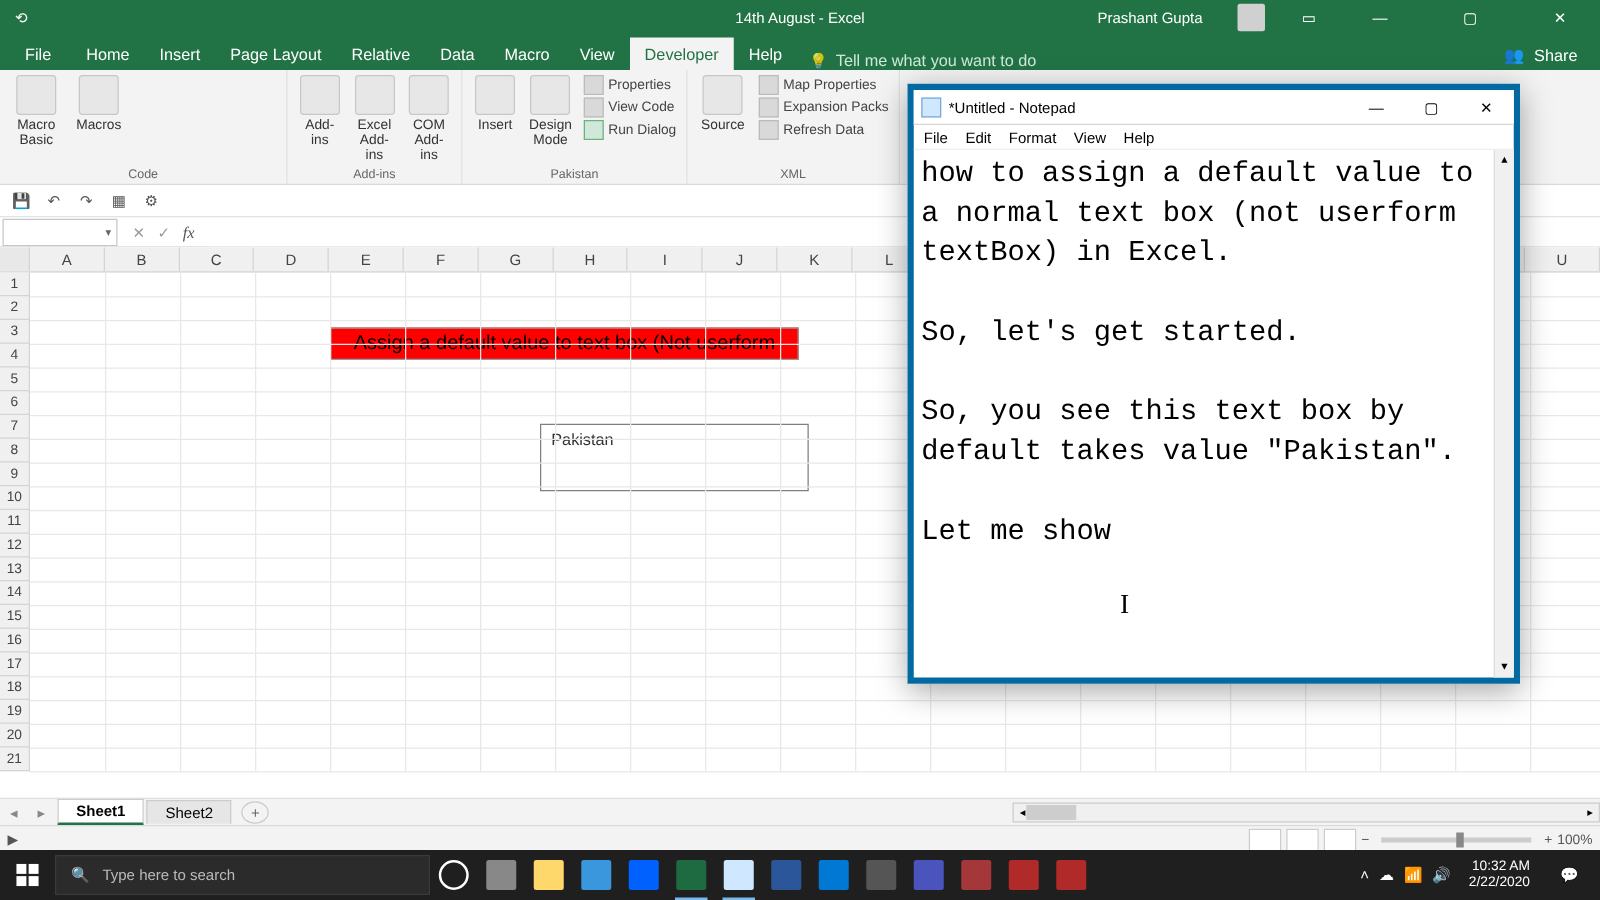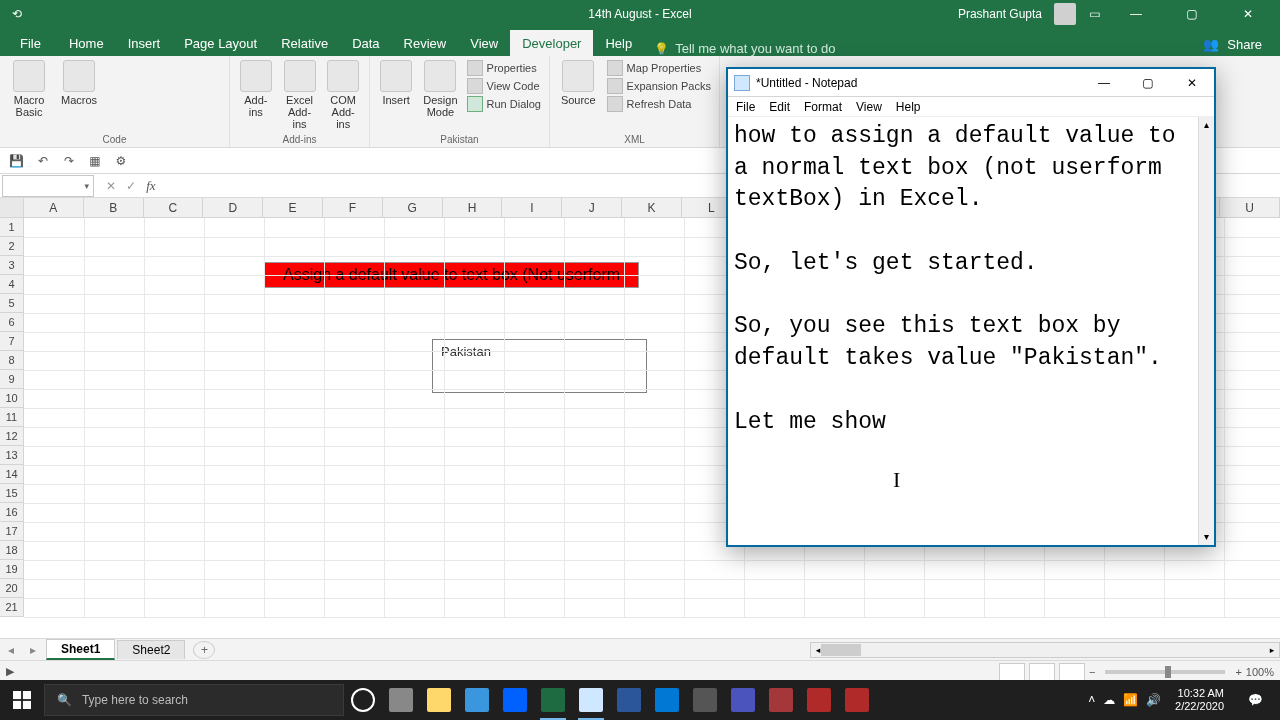--- a/index.html
+++ b/index.html
@@ -2,21 +2,21 @@
 <html><head>
 <meta charset="utf-8">
 <style>
 * { margin: 0; padding: 0; box-sizing: border-box; font-family: "Segoe UI", Arial, sans-serif; }
 body { width: 1280px; height: 720px; overflow: hidden; background: #fff; position: relative; }
 
 
 .xl-title { height: 28px; background: #217346; color: #fff; display: flex; align-items: center; font-size: 12px; position: relative; }
 .xl-title .left-ctl { display: flex; gap: 8px; padding-left: 10px; align-items: center; }
 .xl-title .center-txt { position: absolute; left: 50%; transform: translateX(-50%); font-size: 12px; }
-.xl-title .right-ctl { position: absolute; right: 0; display: flex; align-items: center; gap: 12px; padding-right: 10px; }
+.xl-title .right-ctl { position: absolute; right: 0; display: flex; align-items: center; gap: 28px; padding-right: 10px; }
 .xl-title .winbtn { width: 44px; height: 28px; display: flex; align-items: center; justify-content: center; color: #fff; font-size: 12px; }
 .xl-title .ic { width: 14px; height: 14px; display: inline-flex; align-items: center; justify-content: center; }
 .xl-title .avatar { width: 22px; height: 22px; background: #d0d0d0; border-radius: 2px; display: inline-block; }
 
 
 .ribbon-tabs { height: 28px; background: #217346; display: flex; align-items: flex-end; padding: 0 4px; }
 .ribbon-tabs .tab { padding: 6px 12px 5px; color: #fff; font-size: 13px; cursor: pointer; }
 .ribbon-tabs .tab.file { background: transparent; padding: 6px 16px 5px; }
 .ribbon-tabs .tab.active { background: #f3f3f3; color: #217346; }
 .ribbon-tabs .ribbon-right { margin-left: auto; display: flex; align-items: center; padding: 0 14px 4px; color: #fff; gap: 8px; font-size: 13px; }
@@ -74,21 +74,21 @@
 .sheet-tabs .hscroll .rar { position: absolute; right: 0; top: 0; width: 14px; bottom: 0; text-align: center; font-size: 9px; line-height: 14px; }
 
 
 .statusbar { height: 22px; background: #f3f3f3; border-top: 1px solid #dadada; display: flex; align-items: center; padding: 0 6px; font-size: 11px; color: #555; }
 .statusbar .right { margin-left: auto; display: flex; gap: 4px; align-items: center; }
 .statusbar .viewbtn { width: 26px; height: 18px; border: 1px solid #ccc; background: #fff; }
 .statusbar .zoomslider { width: 120px; height: 4px; background: #ccc; position: relative; margin: 0 6px; }
 .statusbar .zoomslider::after { content: ""; position: absolute; left: 50%; top: -4px; width: 6px; height: 12px; background: #888; }
 
 
-.notepad { position: absolute; left: 726px; top: 67px; width: 490px; height: 480px; background: #fff; border: 2px solid #0369a1; box-shadow: 0 6px 24px rgba(0,0,0,.35); z-index: 50; }
+.notepad { position: absolute; left: 726px; top: 67px; width: 490px; height: 480px; background: #fff; border: 5px solid #0369a1; box-shadow: 0 6px 24px rgba(0,0,0,.35); z-index: 50; }
 .np-title { height: 28px; background: #fff; display: flex; align-items: center; border-bottom: 1px solid #d5d5d5; font-size: 12px; padding-left: 6px; }
 .np-title .np-icon { width: 16px; height: 16px; background: #cfe8ff; border: 1px solid #7aa8d8; margin-right: 6px; }
 .np-title .np-winctl { margin-left: auto; display: flex; }
 .np-title .np-winctl div { width: 44px; height: 28px; display: flex; align-items: center; justify-content: center; font-size: 12px; }
 .np-menu { height: 20px; display: flex; gap: 14px; padding: 0 8px; font-size: 12px; border-bottom: 1px solid #eee; align-items: center; }
 .np-body { position: relative; height: calc(100% - 48px); }
 .np-text { width: calc(100% - 16px); height: 100%; border: none; resize: none; font-family: Consolas, "Courier New", monospace; font-size: 23px; line-height: 1.38; padding: 4px 6px; white-space: pre-wrap; overflow: hidden; }
 .np-vscroll { position: absolute; right: 0; top: 0; bottom: 0; width: 16px; background: #f0f0f0; border-left: 1px solid #ddd; }
 .np-vscroll .arr { height: 16px; text-align: center; font-size: 10px; line-height: 16px; }
 .np-vscroll .thumb { position: absolute; left: 2px; right: 2px; top: 18px; height: 0; background: #cdcdcd; }
@@ -124,21 +124,21 @@
   </div>
 </div>
 
 <div class="ribbon-tabs">
   <div class="tab file">File</div>
   <div class="tab">Home</div>
   <div class="tab">Insert</div>
   <div class="tab">Page Layout</div>
   <div class="tab">Relative</div>
   <div class="tab">Data</div>
-  <div class="tab">Review</div>
+  <div class="tab">Macro</div>
   <div class="tab">View</div>
   <div class="tab active">Developer</div>
   <div class="tab">Help</div>
   <div class="tellme">Tell me what you want to do</div>
   <div class="ribbon-right">
     <span>👥</span>
     <span>Share</span>
   </div>
 </div>
 

